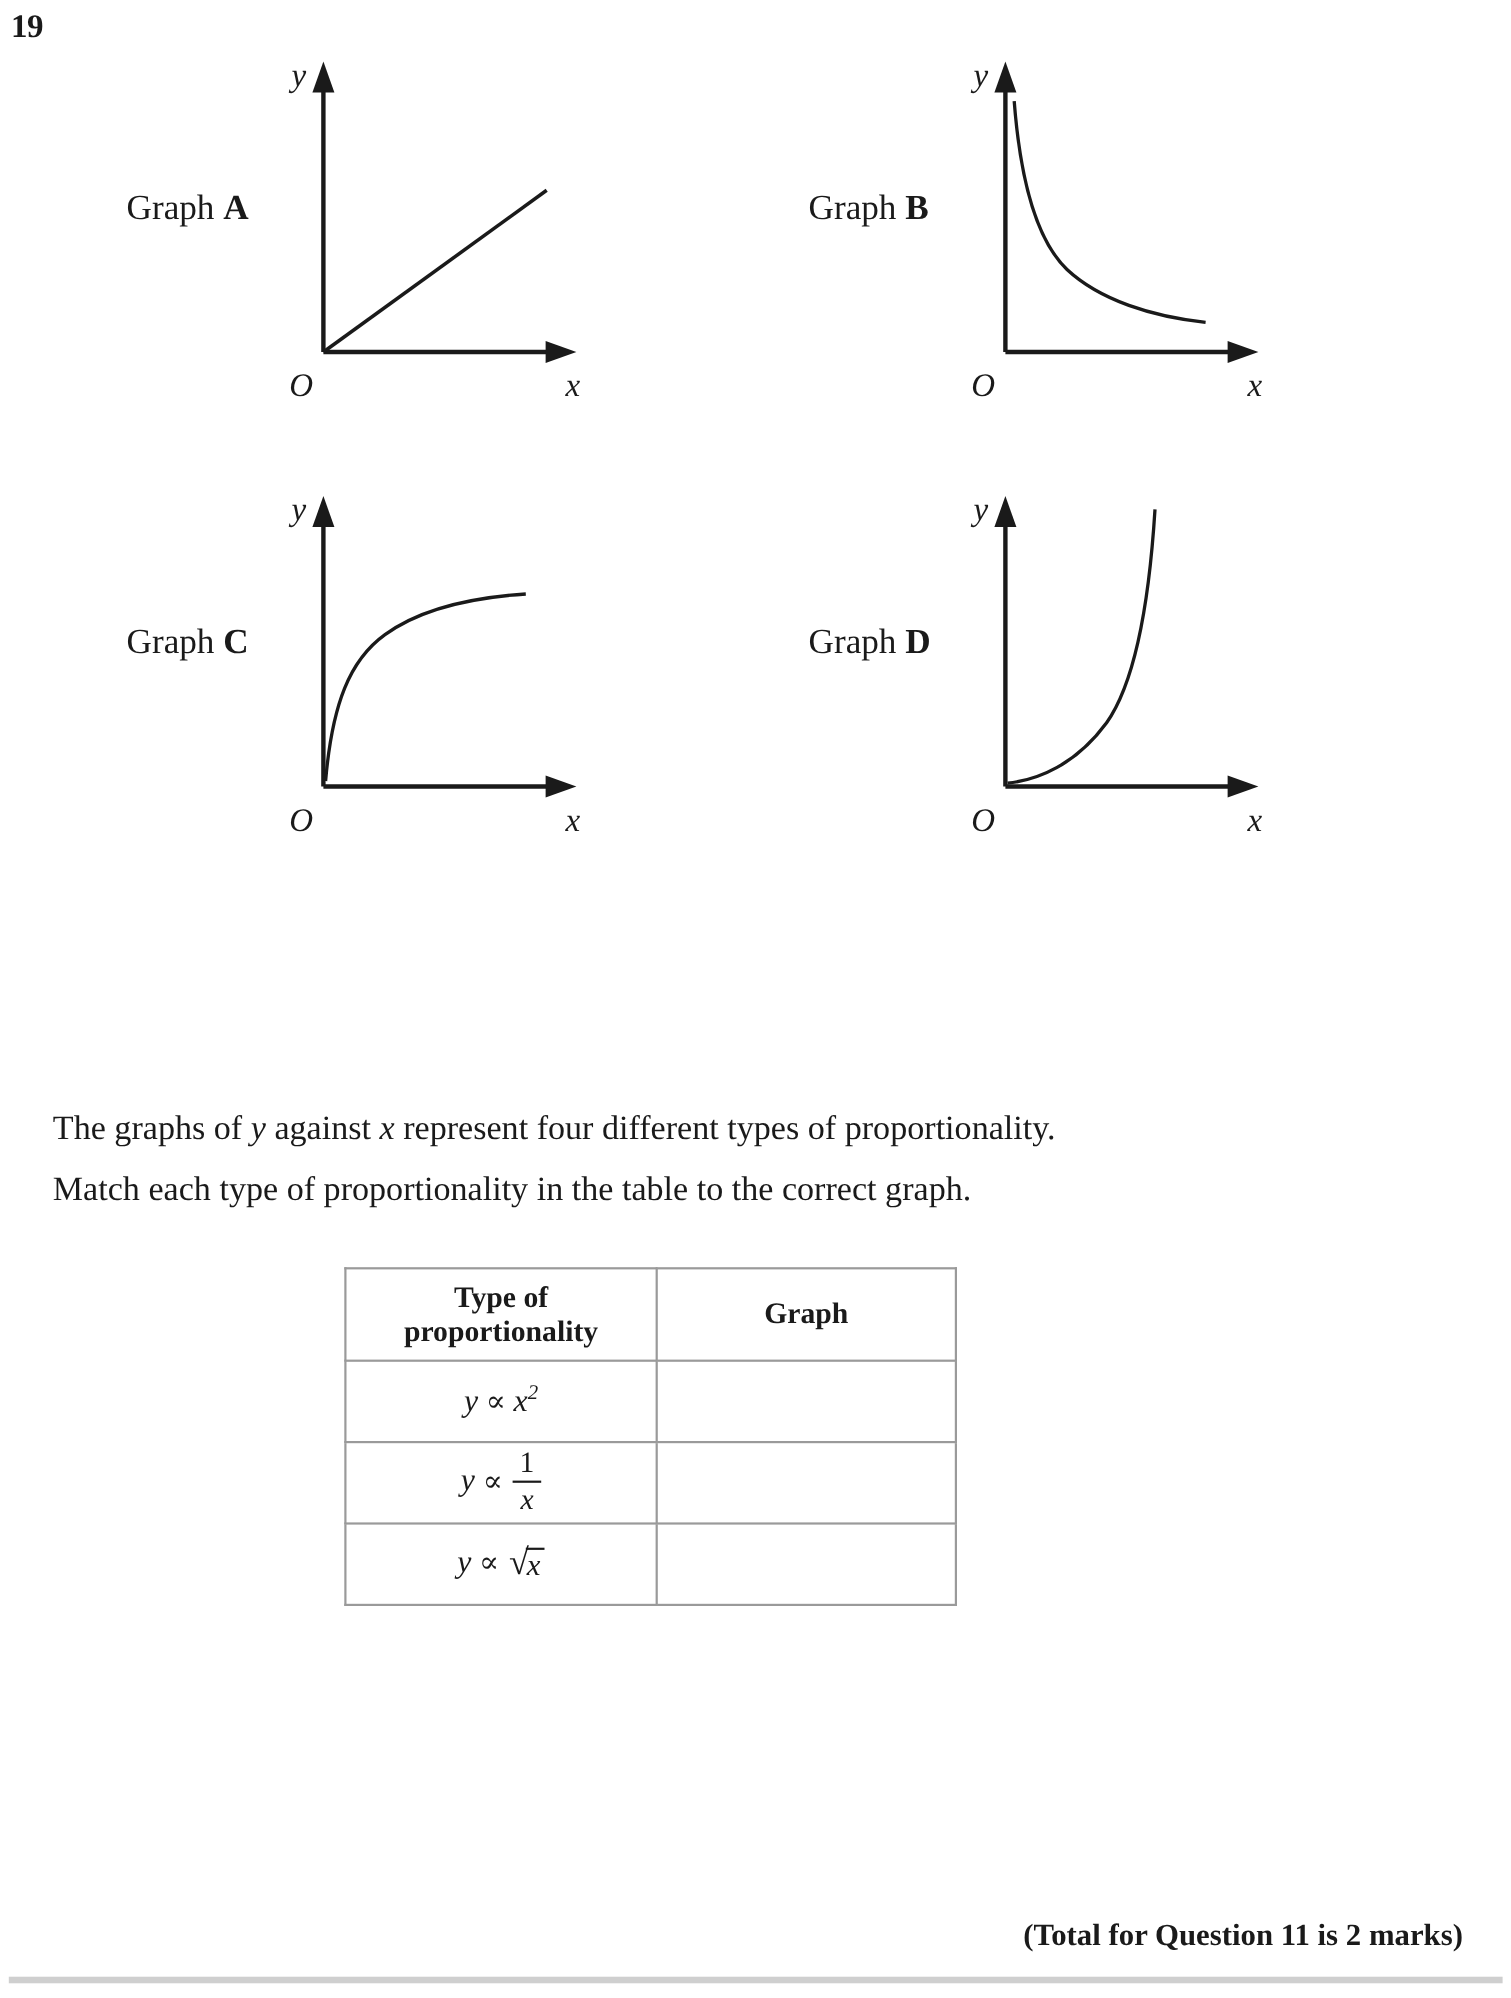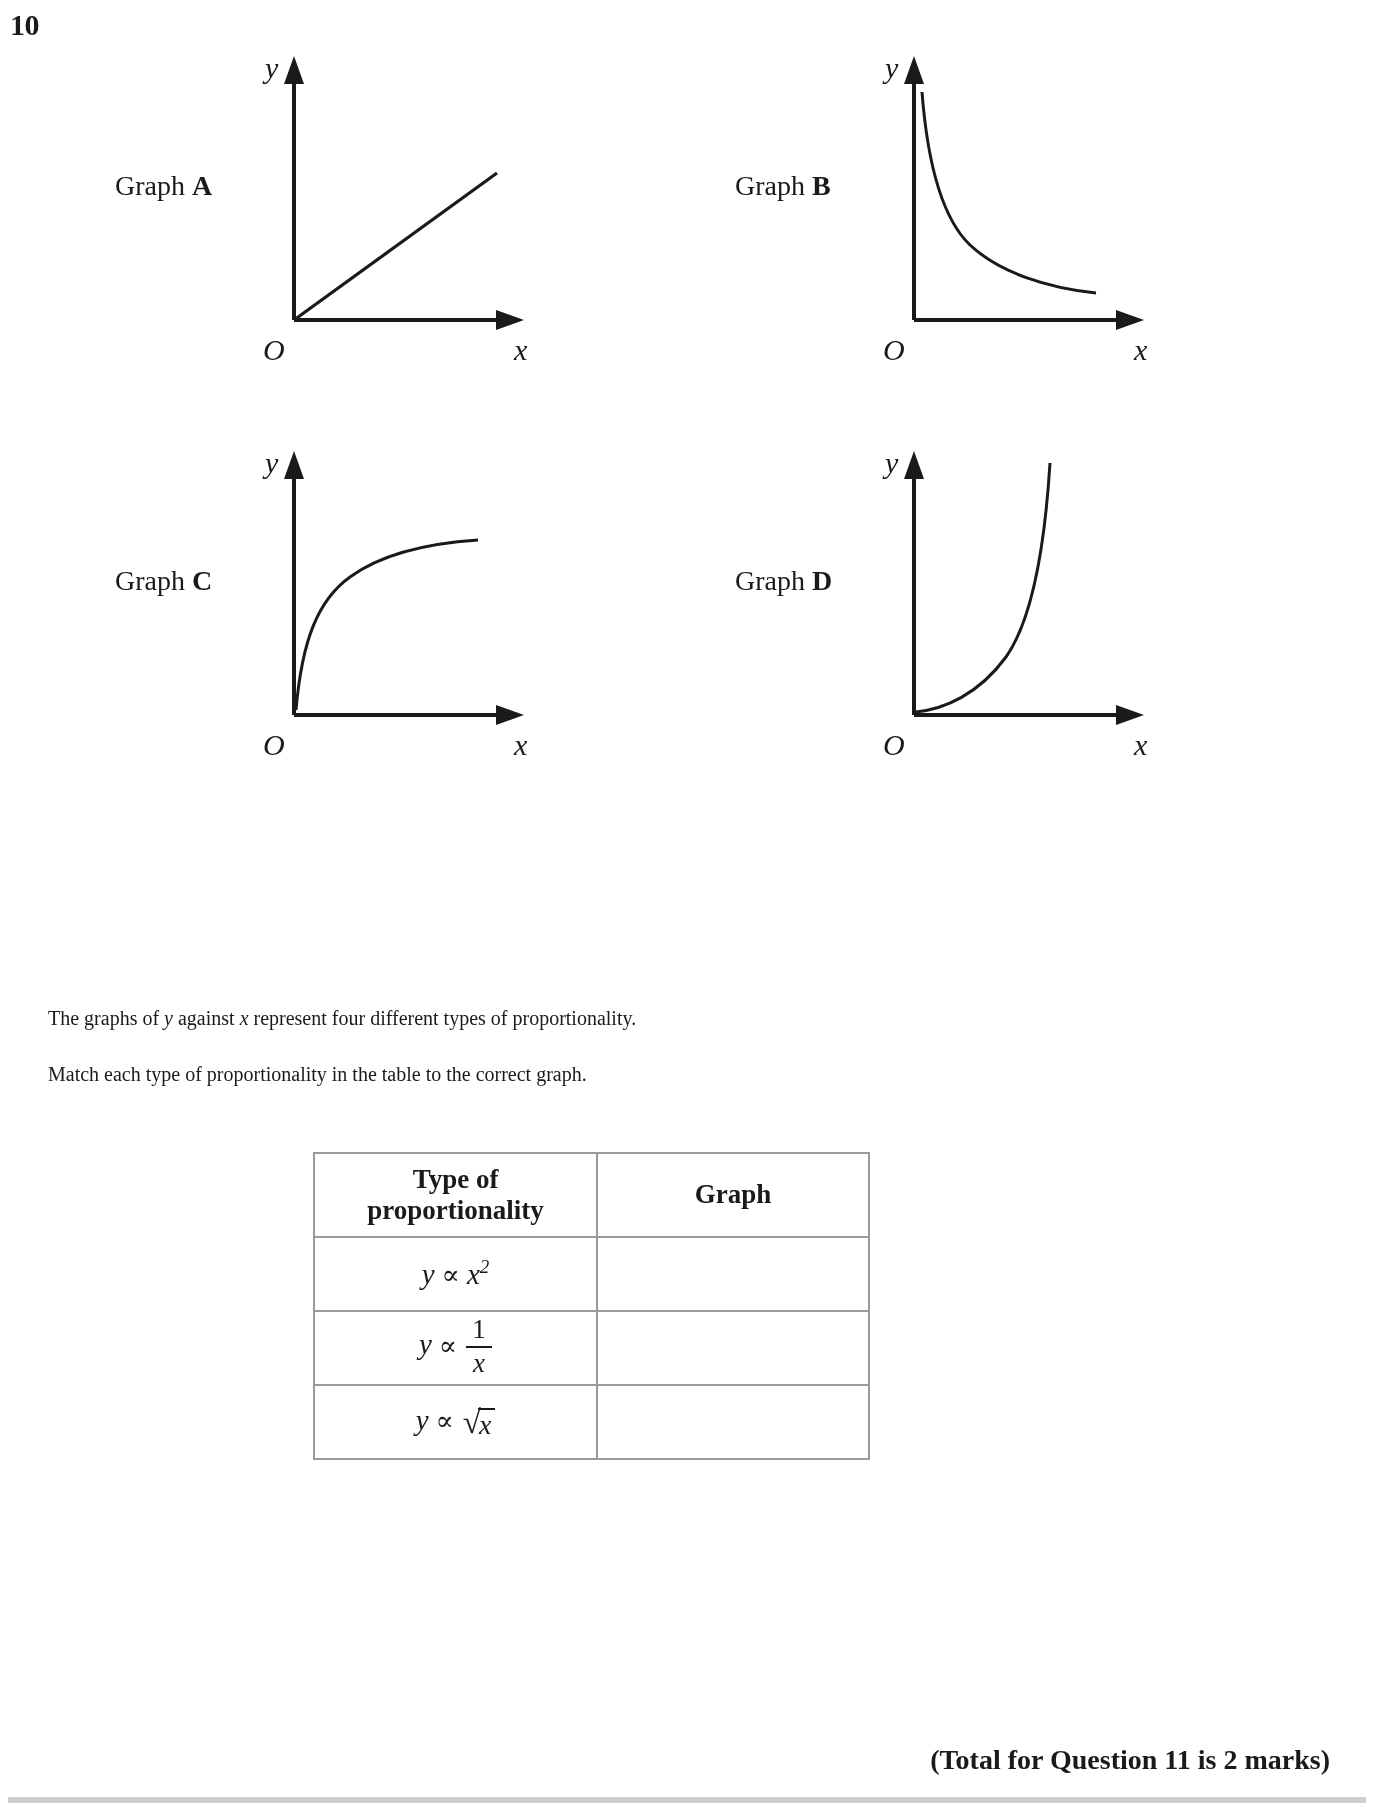--- a/index.html
+++ b/index.html
@@ -41,36 +41,36 @@
   }
   .graph-cell.col-1 { left: 20px; }
   .graph-cell.col-2 { left: 640px; }
   .graph-cell.row-1 { top: 0px; }
   .graph-cell.row-2 { top: 395px; }
 
   .graph-label {
     position: absolute;
     left: 95px;
     top: 140px;
-    font-size: 28px;
+    font-size: 32px;
     white-space: nowrap;
   }
   .graph-label .bold { font-weight: bold; }
 
   .graph-svg {
     position: absolute;
     left: 200px;
     top: 0px;
   }
 
   
   .prose {
     position: absolute;
     left: 48px;
-    font-size: 20px;
+    font-size: 31px;
     line-height: 1.25;
     white-space: nowrap;
   }
   #prose-line-1 { top: 1006px; }
   #prose-line-2 { top: 1062px; }
   .it {
     font-style: italic;
     font-family: "Liberation Serif", "DejaVu Serif", serif;
   }
 
@@ -176,21 +176,21 @@
     left: 8px;
     top: 1797px;
     width: 1358px;
     height: 6px;
     background: #cfcfcf;
   }
 </style>
 </head>
 <body>
 
-<div id="question-number">10</div>
+<div id="question-number">19</div>
 
 <div id="graphs">
 
   <div class="graph-cell col-1 row-1">
     <div class="graph-label"><span>Graph </span><span class="bold">A</span></div>
     <svg class="graph-svg" width="380" height="360" viewBox="0 0 380 360">
 
       <line x1="74" y1="48" x2="74" y2="290" stroke="#1a1a1a" stroke-width="4"></line>
       <polygon points="74,26 64,54 84,54" fill="#1a1a1a"></polygon>
 

